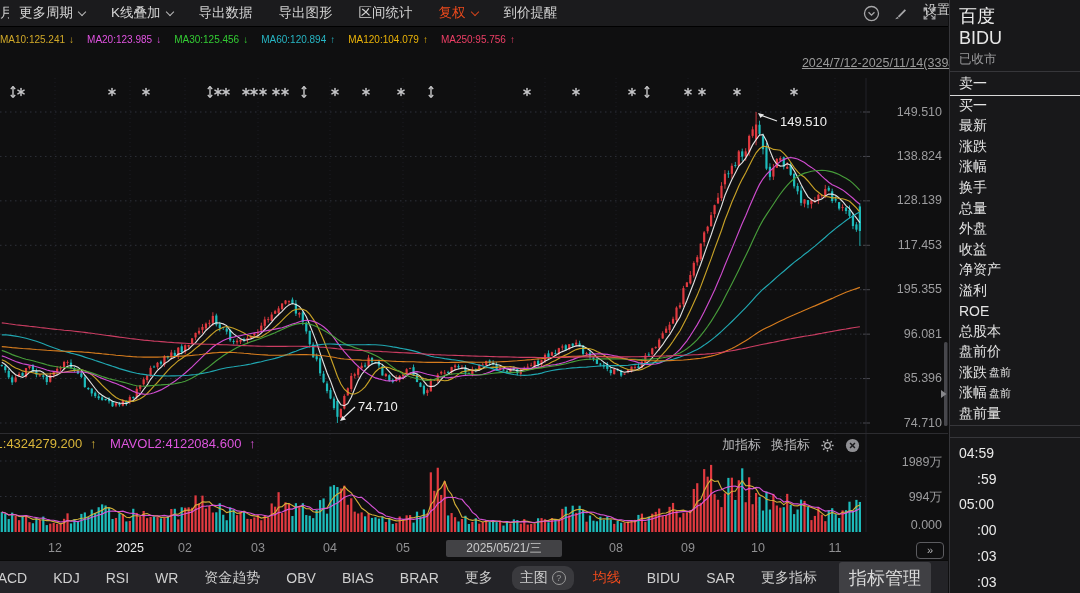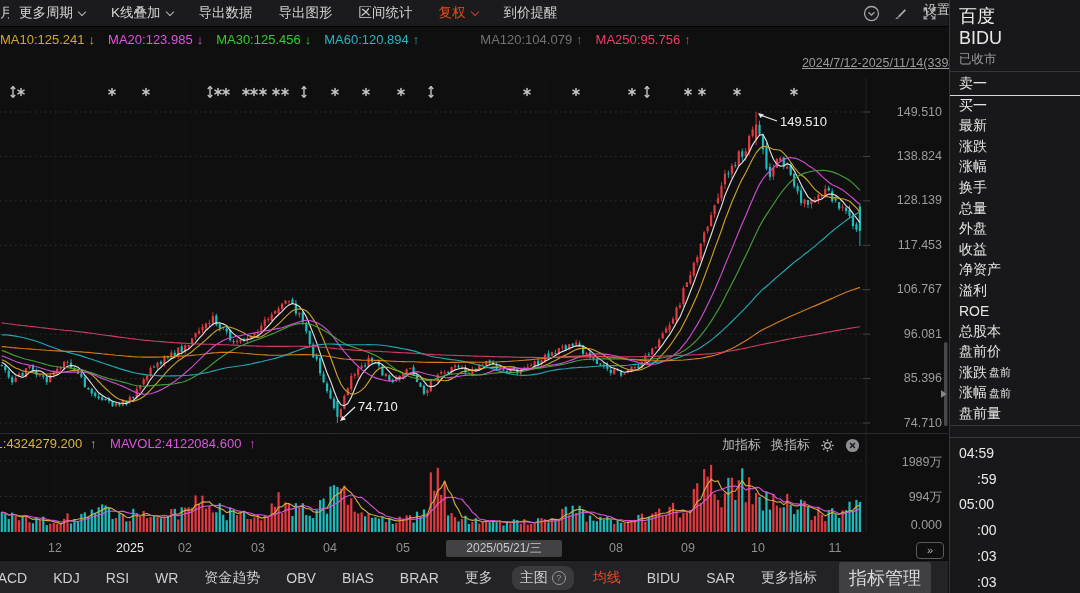--- a/index.html
+++ b/index.html
@@ -11,21 +11,21 @@
   .tb-frag{width:9px;overflow:hidden;margin-right:10px;flex:none;}
   .tb-items{display:flex;align-items:flex-start;gap:26px;}
   .tb-item{cursor:default;white-space:nowrap;}
   .tb-item.accent{color:#ee4a1c;}
   .chev{display:inline-block;width:5px;height:5px;border-right:1.3px solid currentColor;
         border-bottom:1.3px solid currentColor;transform:rotate(45deg);margin-left:6px;vertical-align:2px;opacity:.85;}
   .tb-icons{position:absolute;right:10px;top:0;height:26px;display:flex;align-items:center;gap:12px;}
   .tb-icons svg{display:block;}
   
   .ma-row{position:absolute;left:0;top:28px;width:948px;height:22px;display:flex;align-items:center;
-          font-size:13px;white-space:nowrap;}
+          font-size:10px;white-space:nowrap;}
   .ma-item{margin-right:13px;}
   .ma-arrow{margin-left:4px;}
   .ma-settings{position:absolute;right:92px;top:1px;color:#cbcbcb;font-size:13px;}
   .range-label{position:absolute;right:98px;top:55px;color:#9a9a9a;font-size:12.5px;
                text-decoration:underline;display:flex;align-items:center;gap:4px;}
   .range-label .pin{text-decoration:none;}
   
   #chart-svg{position:absolute;left:0;top:0;pointer-events:none;}
   
   .plabel{position:absolute;width:72px;text-align:right;color:#9c9c9e;font-size:12.5px;}
@@ -107,21 +107,21 @@
         </g>
       </svg>
     </span>
   </div>
 
   <div class="ma-row">
       <span class="ma-item" style="color: rgb(209, 169, 40);">MA10:125.241<span class="ma-arrow">↓</span></span>
       <span class="ma-item" style="color: rgb(225, 83, 225);">MA20:123.985<span class="ma-arrow">↓</span></span>
       <span class="ma-item" style="color: rgb(51, 204, 51);">MA30:125.456<span class="ma-arrow">↓</span></span>
       <span class="ma-item" style="color: rgb(39, 181, 195);">MA60:120.894<span class="ma-arrow">↑</span></span>
-      <span class="ma-item" style="color: #737373; margin-left: 48px;">MA120:104.079<span class="ma-arrow">↑</span></span>
+      <span class="ma-item" style="color: #eab308;">MA120:104.079<span class="ma-arrow">↑</span></span>
       <span class="ma-item" style="color: rgb(238, 63, 102);">MA250:95.756<span class="ma-arrow">↑</span></span>
     </div>
   <div class="ma-settings">
     <span>设置均线</span><span class="chev"></span>
   </div>
 
   <div class="range-label">
     <span>2024/7/12-2025/11/14(339根)</span>
     <svg class="pin" width="13" height="13" viewBox="0 0 14 14">
       <polygon points="7.5,1.5 12.5,6.5 9,10 4,5" fill="#9a9a9c"></polygon>
@@ -1008,21 +1008,21 @@
       </g>
       <rect x="944" y="342" width="3.5" height="84" rx="1.5" fill="#47474c"></rect>
       <polygon points="941,390 946.5,394 941,398" fill="#88888c"></polygon>
     </svg>
 
   <div id="price-axis">
       <div class="plabel" style="left: 870px; top: 104.5px;">149.510</div>
       <div class="plabel" style="left: 870px; top: 148.93px;">138.824</div>
       <div class="plabel" style="left: 870px; top: 193.355px;">128.139</div>
       <div class="plabel" style="left: 870px; top: 237.785px;">117.453</div>
-      <div class="plabel" style="left: 870px; top: 282.215px;">106.767</div>
+      <div class="plabel" style="left: 870px; top: 282.215px;">195.355</div>
       <div class="plabel" style="left: 870px; top: 326.645px;">96.081</div>
       <div class="plabel" style="left: 870px; top: 371.07px;">85.396</div>
       <div class="plabel" style="left: 870px; top: 415.5px;">74.710</div>
     </div>
 
   <div id="volume-axis">
       <div class="vlabel" style="left: 870px; top: 454px;">1989万</div>
       <div class="vlabel" style="left: 870px; top: 489px;">994万</div>
       <div class="vlabel" style="left: 870px; top: 518px;">0.000</div>
     </div>

